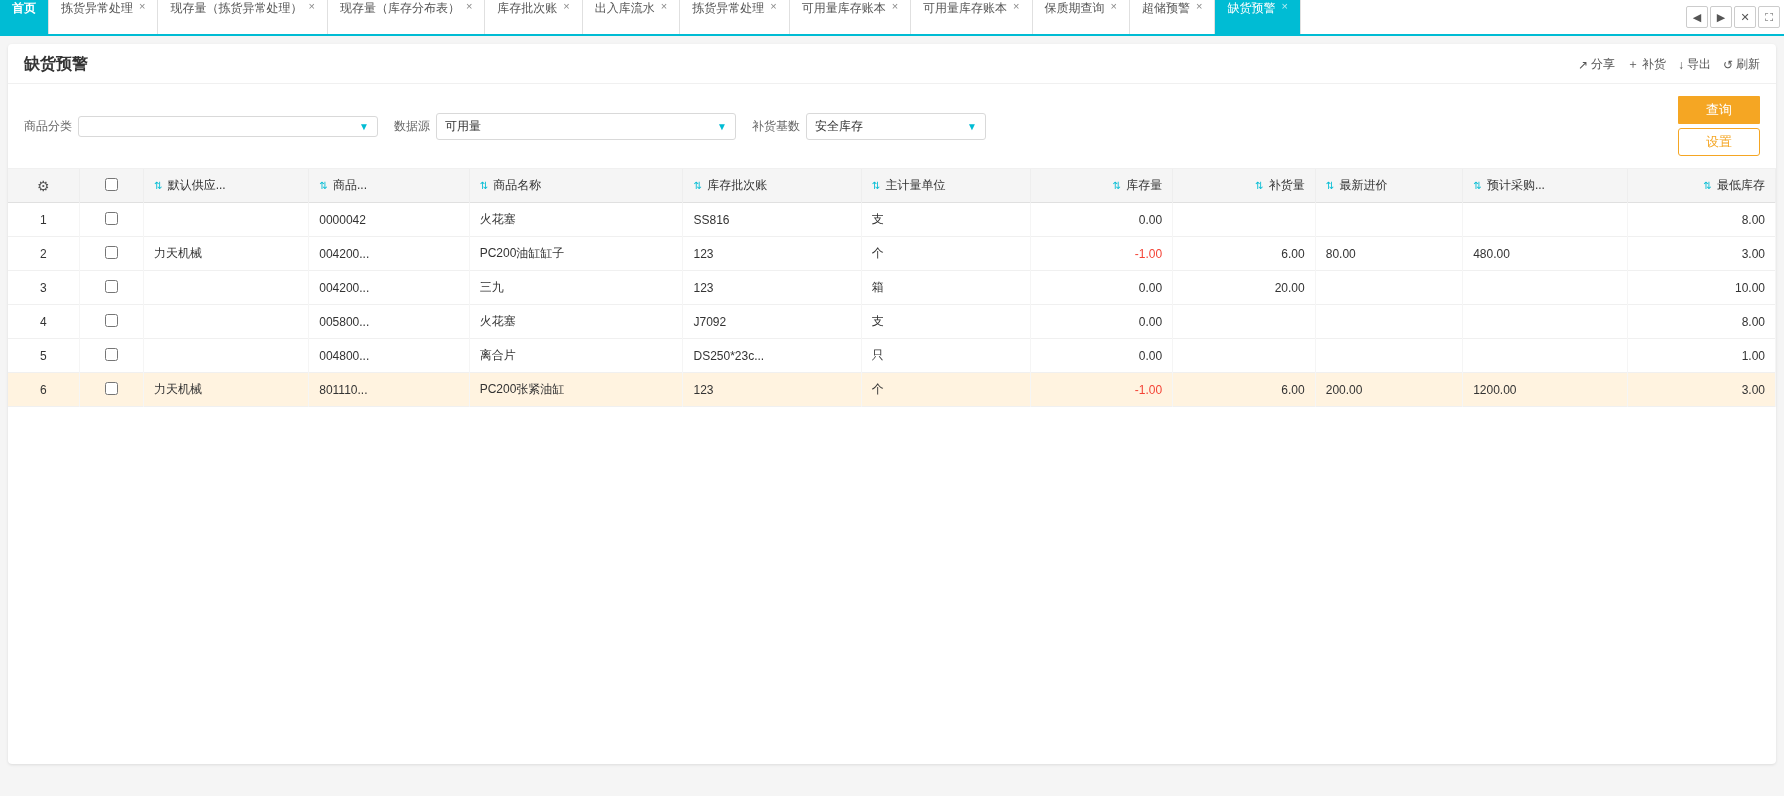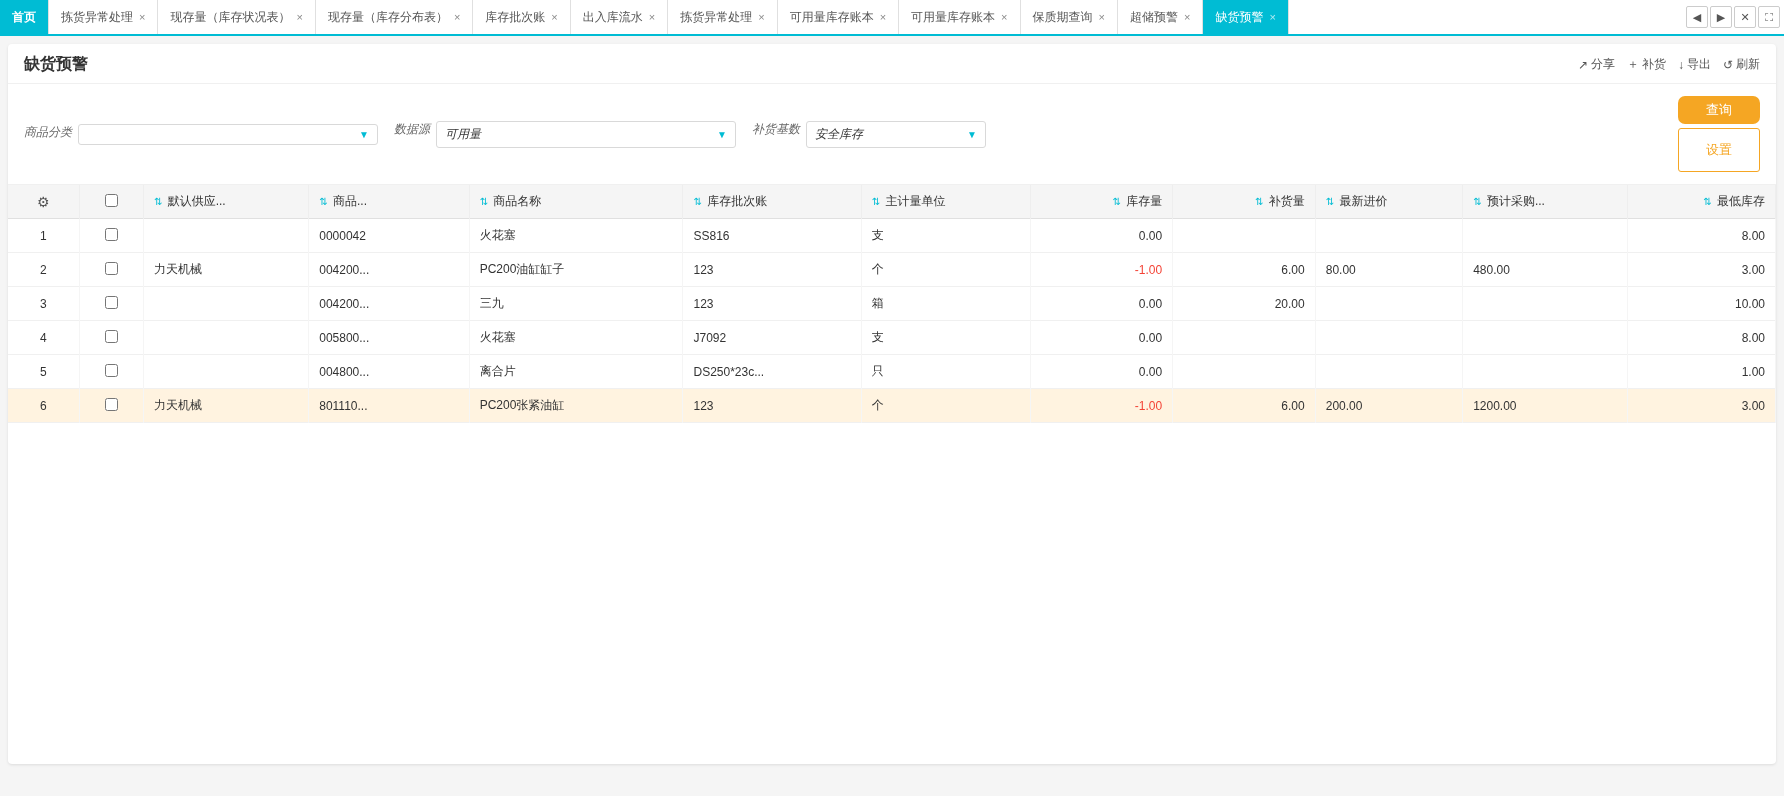--- a/index.html
+++ b/index.html
@@ -9,21 +9,20 @@
     .tab-bar {
       display: flex;
       align-items: center;
       background: #fff;
       border-bottom: 2px solid #00bcd4;
       height: 36px;
       overflow: hidden;
     }
     .tab-item {
       display: flex;
-      align-items: center;
       padding: 0 12px;
       height: 100%;
       white-space: nowrap;
       cursor: pointer;
       font-size: 12px;
       color: #555;
       border-right: 1px solid #e0e0e0;
       position: relative;
     }
     .tab-item.active {
@@ -98,23 +97,22 @@
     
     .filter-row {
       display: flex;
       align-items: center;
       padding: 12px 16px;
       gap: 16px;
       border-bottom: 1px solid #f0f0f0;
     }
     .filter-group {
       display: flex;
-      align-items: flex-start;
+      align-items: center;
       gap: 6px;
-      font-style: italic;
     }
     .filter-label {
       color: #666;
       white-space: nowrap;
       font-size: 12px;
     }
     .filter-select {
       display: flex;
       align-items: center;
       border: 1px solid #d9d9d9;
@@ -136,31 +134,31 @@
     .filter-actions {
       margin-left: auto;
       display: flex;
       flex-direction: column;
       gap: 4px;
     }
     .btn-query {
       background: #f5a623;
       color: #fff;
       border: none;
-      border-radius: 7px;
+      border-radius: 1px;
       padding: 5px 28px;
       cursor: pointer;
       font-size: 13px;
     }
     .btn-settings {
       background: #fff;
       color: #f5a623;
       border: 1px solid #f5a623;
       border-radius: 3px;
-      padding: 12px 18px;
+      padding: 4px 18px;
       cursor: pointer;
       font-size: 13px;
     }
 
     
     .table-container {
       overflow-x: auto;
     }
     table {
       width: 100%;
@@ -221,21 +219,21 @@
 
   <div id="tabs-container" style="display:flex; align-items:center; height:100%; overflow:hidden; flex:1;">
       <div class="tab-item home">
         <span>首页</span>
       </div>
       <div class="tab-item">
         <span>拣货异常处理</span>
         <span class="close-btn">×</span>
       </div>
       <div class="tab-item">
-        <span>现存量（库存状况表）</span>
+        <span>现存量（拣货异常处理）</span>
         <span class="close-btn">×</span>
       </div>
       <div class="tab-item">
         <span>现存量（库存分布表）</span>
         <span class="close-btn">×</span>
       </div>
       <div class="tab-item">
         <span>库存批次账</span>
         <span class="close-btn">×</span>
       </div>

